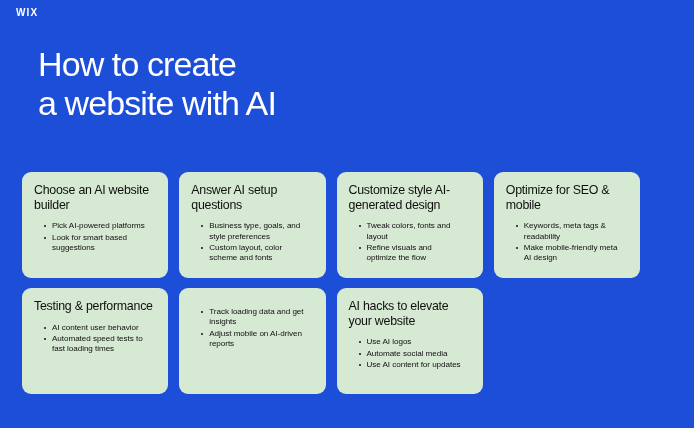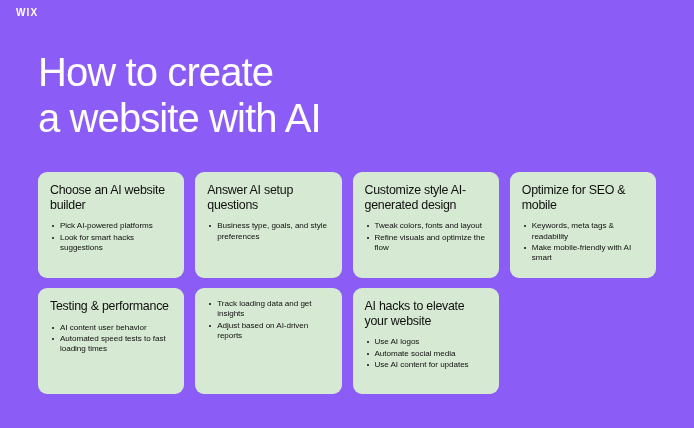--- a/index.html
+++ b/index.html
@@ -10,48 +10,48 @@
     width: 694px;
     height: 428px;
     background: #0f5c58;
     font-family: "Liberation Sans", sans-serif;
     overflow: hidden;
     position: relative;
   }
   .slide {
     position: absolute;
     inset: 0;
-    background: #8b5cf6;
+    background: #1d4ed8;
     text-decoration: underline;
   }
   .brand-logo {
     position: absolute;
     left: 16px;
     top: 8px;
     color: #ffffff;
     font-size: 10px;
     font-weight: 700;
     letter-spacing: 1.1px;
     line-height: 1;
   }
   .headline {
     position: absolute;
     left: 38px;
     top: 22px;
     width: 600px;
     color: #ffffff;
-    font-size: 40px;
+    font-size: 34px;
     font-weight: 300;
     line-height: 1.16;
     letter-spacing: -0.9px;
     white-space: pre-line;
   }
   .card-grid {
     position: absolute;
-    left: 38px;
+    left: 22px;
     top: 172px;
     width: 618px;
     display: grid;
     grid-template-columns: repeat(4, 1fr);
     grid-template-rows: repeat(2, 106px);
     column-gap: 11px;
     row-gap: 10px;
   }
   .card {
     background: #d6e9d3;
@@ -62,21 +62,21 @@
   }
   .card-title {
     color: #10100f;
     font-size: 12.4px;
     font-weight: 400;
     line-height: 1.18;
     letter-spacing: -0.25px;
     margin: 0 0 9px 0;
   }
   .card-bullets {
-    margin: 0;
+    margin: 8px;
     padding: 0;
     list-style: none;
   }
   .card-bullets li {
     position: relative;
     color: #10100f;
     font-size: 8.1px;
     line-height: 1.28;
     letter-spacing: -0.05px;
     padding-left: 10px;
@@ -102,60 +102,61 @@
 
   <h1 class="headline">How to create
 a website with AI</h1>
 
   <div class="card-grid">
 
     <div class="card">
       <div class="card-title">Choose an AI website builder</div>
       <ul class="card-bullets">
         <li>Pick AI-powered platforms</li>
-        <li>Look for smart hacks suggestions</li>
+        <li>Look for smart based suggestions</li>
       </ul>
     </div>
 
     <div class="card">
       <div class="card-title">Answer AI setup questions</div>
       <ul class="card-bullets">
         <li>Business type, goals, and style preferences</li>
+        <li>Custom layout, color scheme and fonts</li>
       </ul>
     </div>
 
     <div class="card">
       <div class="card-title">Customize style AI-generated design</div>
       <ul class="card-bullets">
         <li>Tweak colors, fonts and layout</li>
         <li>Refine visuals and optimize the flow</li>
       </ul>
     </div>
 
 
     <div class="card">
       <div class="card-title">Optimize for SEO &amp; mobile</div>
       <ul class="card-bullets">
         <li>Keywords, meta tags &amp; readability</li>
-        <li>Make mobile-friendly with AI smart</li>
+        <li>Make mobile-friendly meta AI design</li>
       </ul>
     </div>
 
     <div class="card">
       <div class="card-title">Testing &amp; performance</div>
       <ul class="card-bullets">
         <li>AI content user behavior</li>
         <li>Automated speed tests to fast loading times</li>
       </ul>
     </div>
 
     <div class="card">
       <ul class="card-bullets">
         <li>Track loading data and get insights</li>
-        <li>Adjust based on AI-driven reports</li>
+        <li>Adjust mobile on AI-driven reports</li>
       </ul>
     </div>
 
     <div class="card">
       <div class="card-title">AI hacks to elevate your website</div>
       <ul class="card-bullets">
         <li>Use AI logos</li>
         <li>Automate social media</li>
         <li>Use AI content for updates</li>
       </ul>

